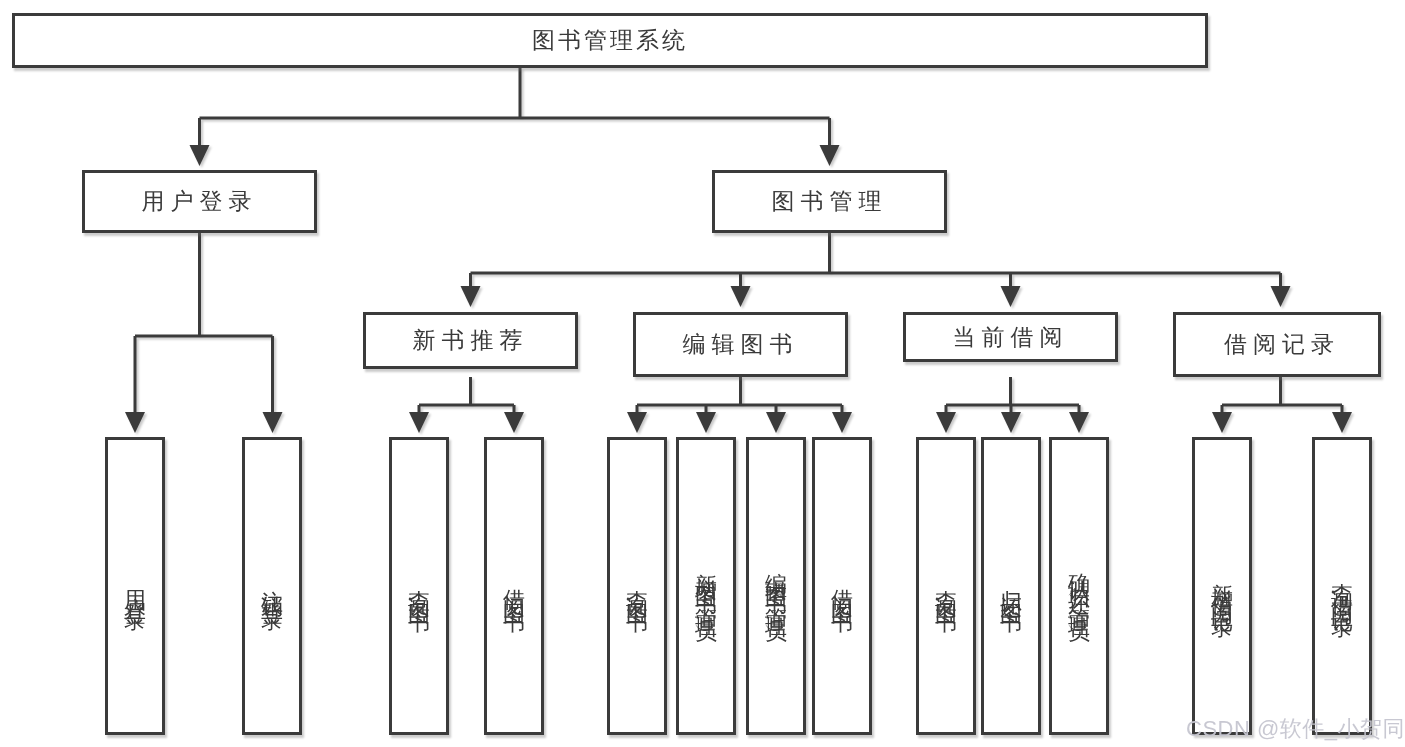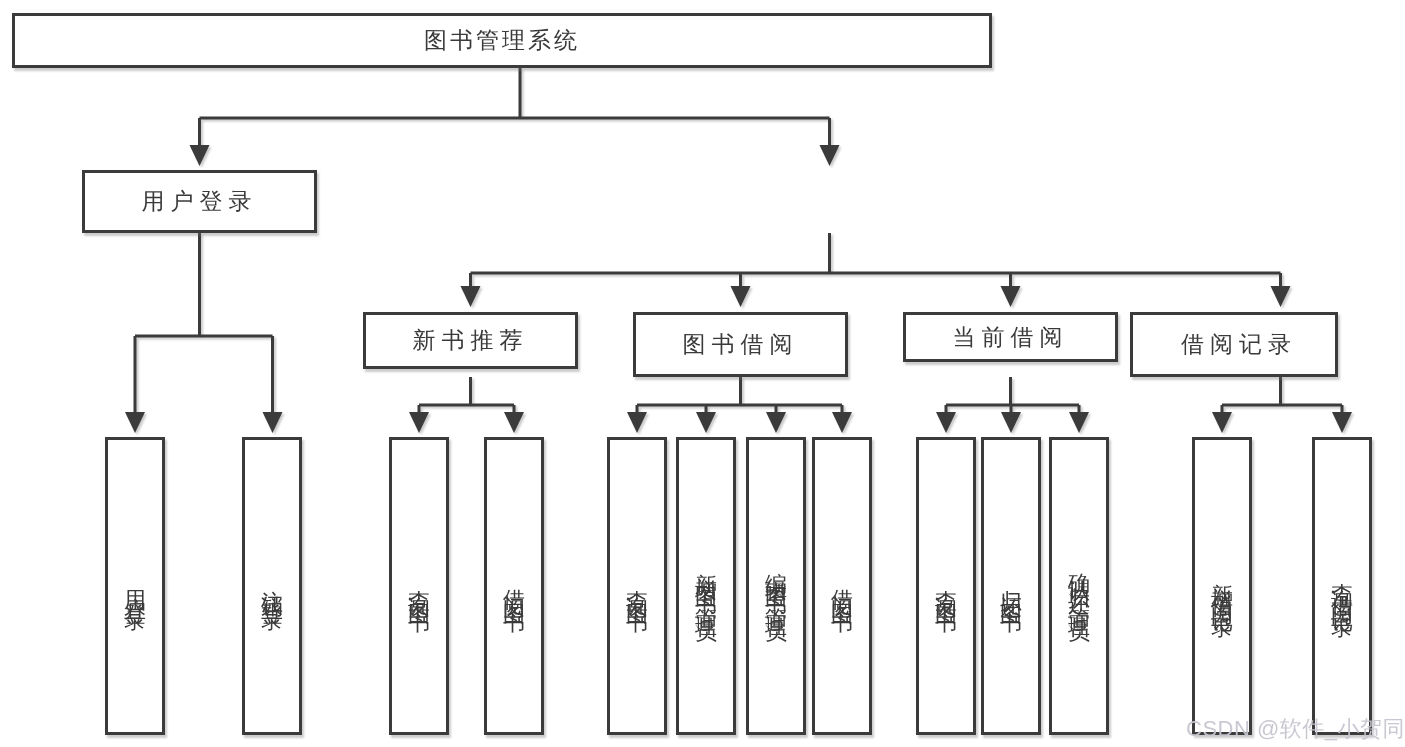--- a/index.html
+++ b/index.html
@@ -85,38 +85,41 @@
       <path d="M766 412 L786 412 L776 433 Z"></path>
       <path d="M832 412 L852 412 L842 433 Z"></path>
       <path d="M936 412 L956 412 L946 433 Z"></path>
       <path d="M1001 412 L1021 412 L1011 433 Z"></path>
       <path d="M1069 412 L1089 412 L1079 433 Z"></path>
       <path d="M1212 412 L1232 412 L1222 433 Z"></path>
       <path d="M1332 412 L1352 412 L1342 433 Z"></path>
     </g>
   </svg>
 
-  <div class="box hbox root-box" style="left:12px; top:13px; width:980px; height:55px;">
+  <div class="box hbox root-box" style="left:12px; top:13px; width:1196px; height:55px;">
     <span>图书管理系统</span>
   </div>
 
   <div class="box hbox" style="left:82px; top:170px; width:235px; height:63px;">
     <span>用户登录</span>
   </div>
+  <div class="box hbox" style="left:712px; top:170px; width:235px; height:63px;">
+    <span>图书管理</span>
+  </div>
 
   <div class="box hbox" style="left:363px; top:312px; width:215px; height:57px;">
     <span>新书推荐</span>
   </div>
   <div class="box hbox" style="left:633px; top:312px; width:215px; height:65px;">
-    <span>图书借阅</span>
+    <span>编辑图书</span>
   </div>
   <div class="box hbox" style="left:903px; top:312px; width:215px; height:50px;">
     <span>当前借阅</span>
   </div>
-  <div class="box hbox" style="left:1130px; top:312px; width:208px; height:65px;padding-left:10px;">
+  <div class="box hbox" style="left:1173px; top:312px; width:208px; height:65px;padding-left:10px;">
     <span>借阅记录</span>
   </div>
 
   <div class="box vbox" style="left:105px; top:437px; width:60px; height:298px;">
     <span>用户登录</span>
   </div>
   <div class="box vbox" style="left:242px; top:437px; width:60px; height:298px;">
     <span>注销登录</span>
   </div>
   <div class="box vbox" style="left:389px; top:437px; width:60px; height:298px;">

